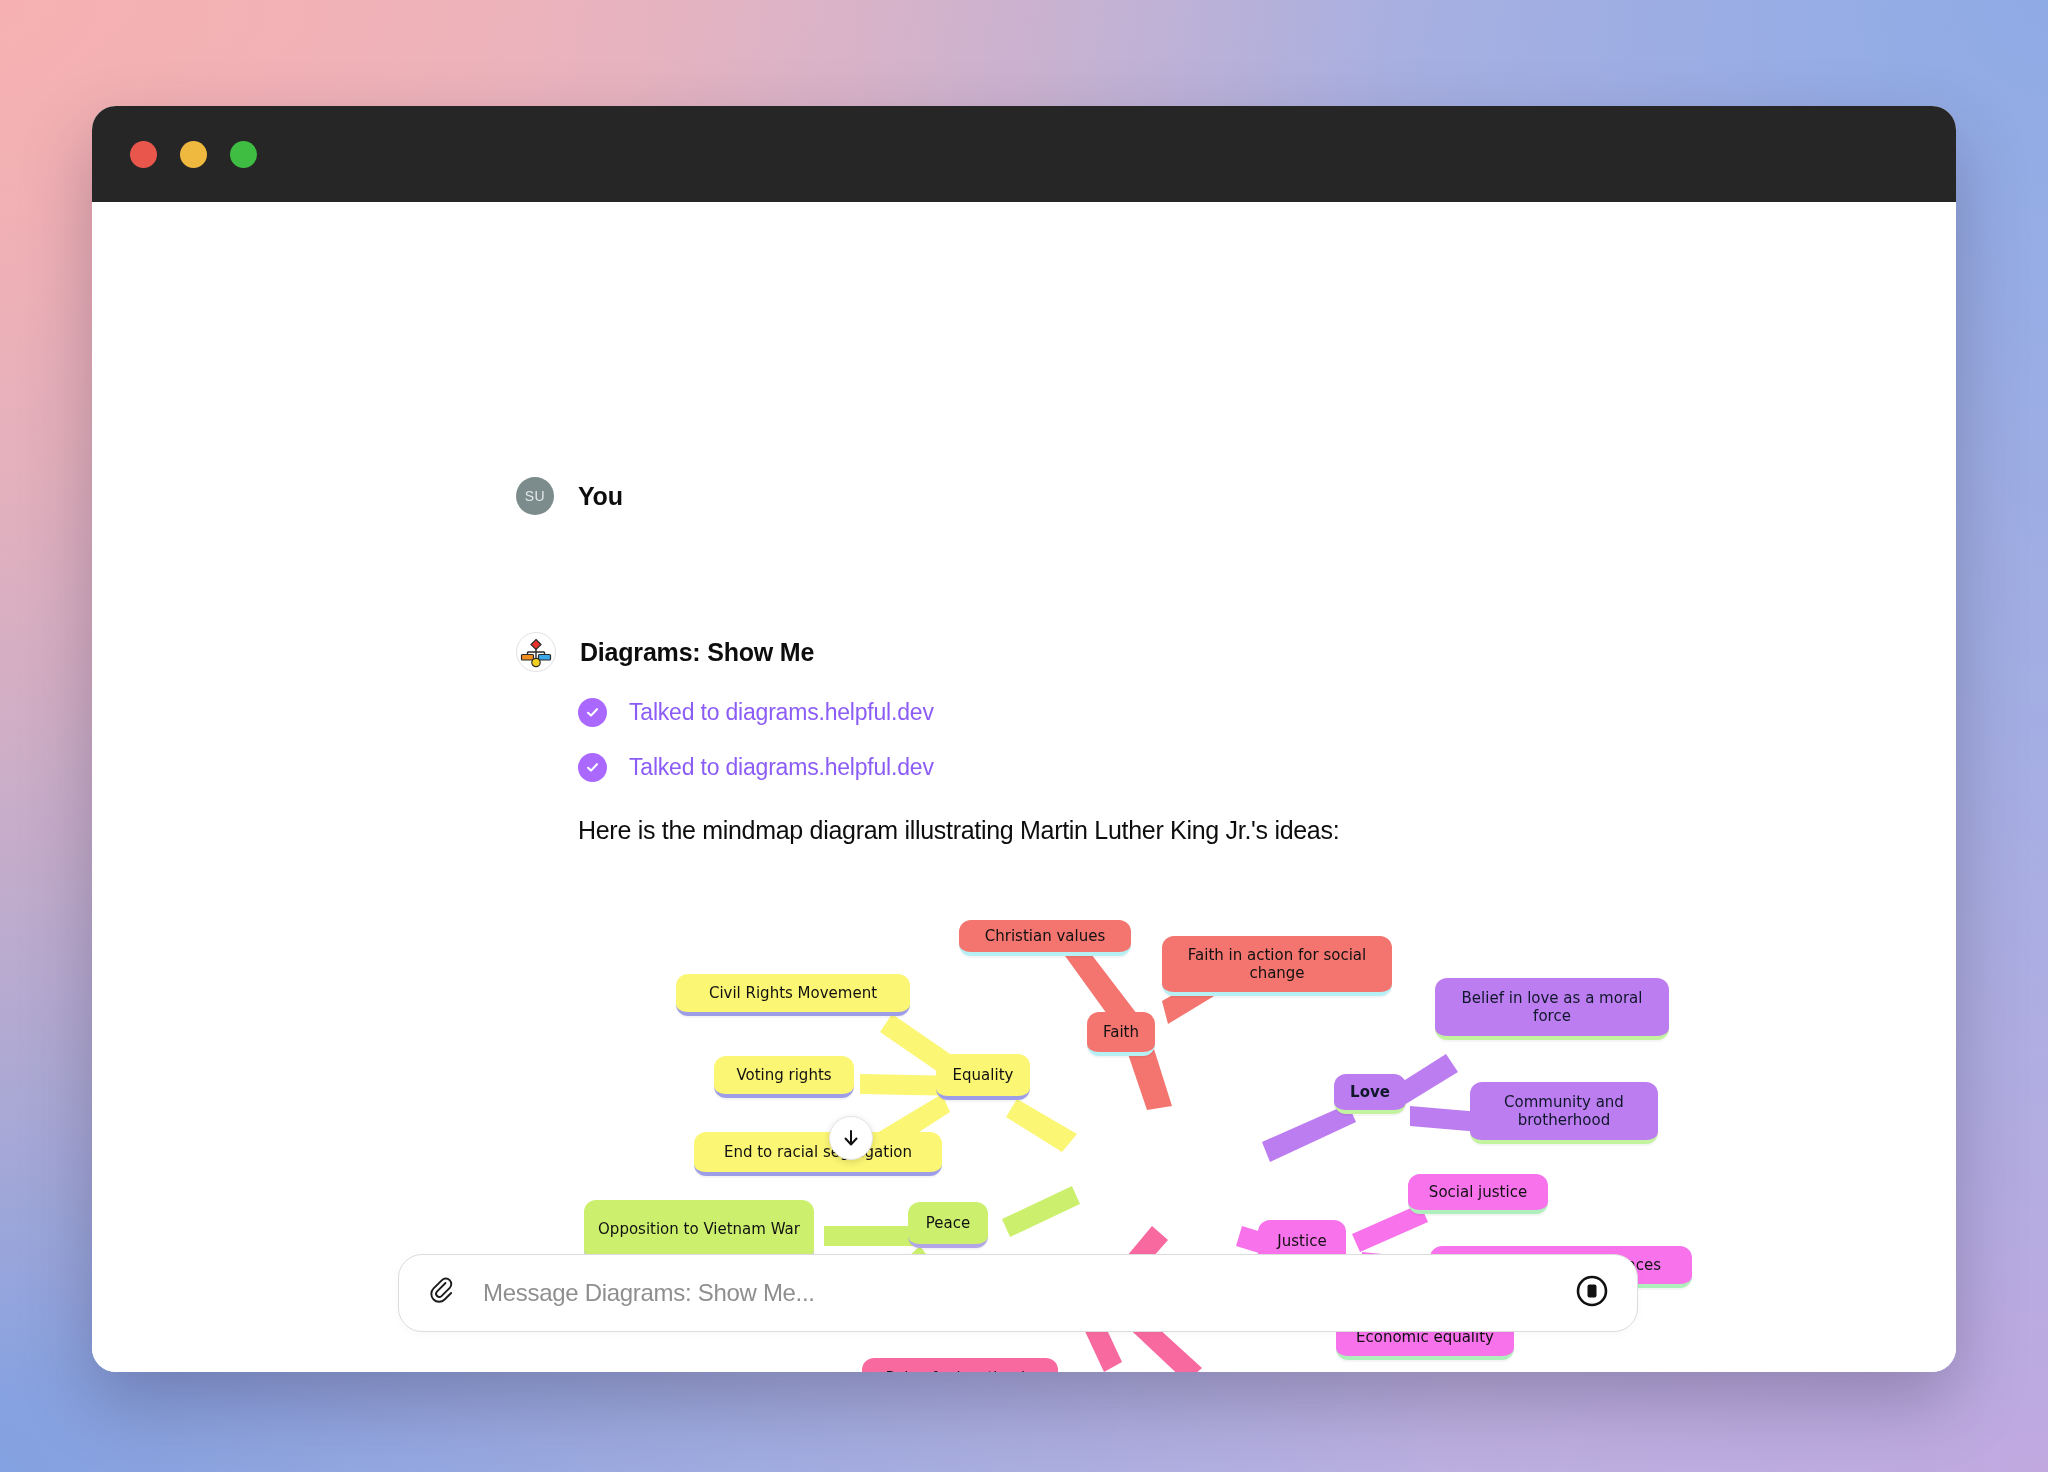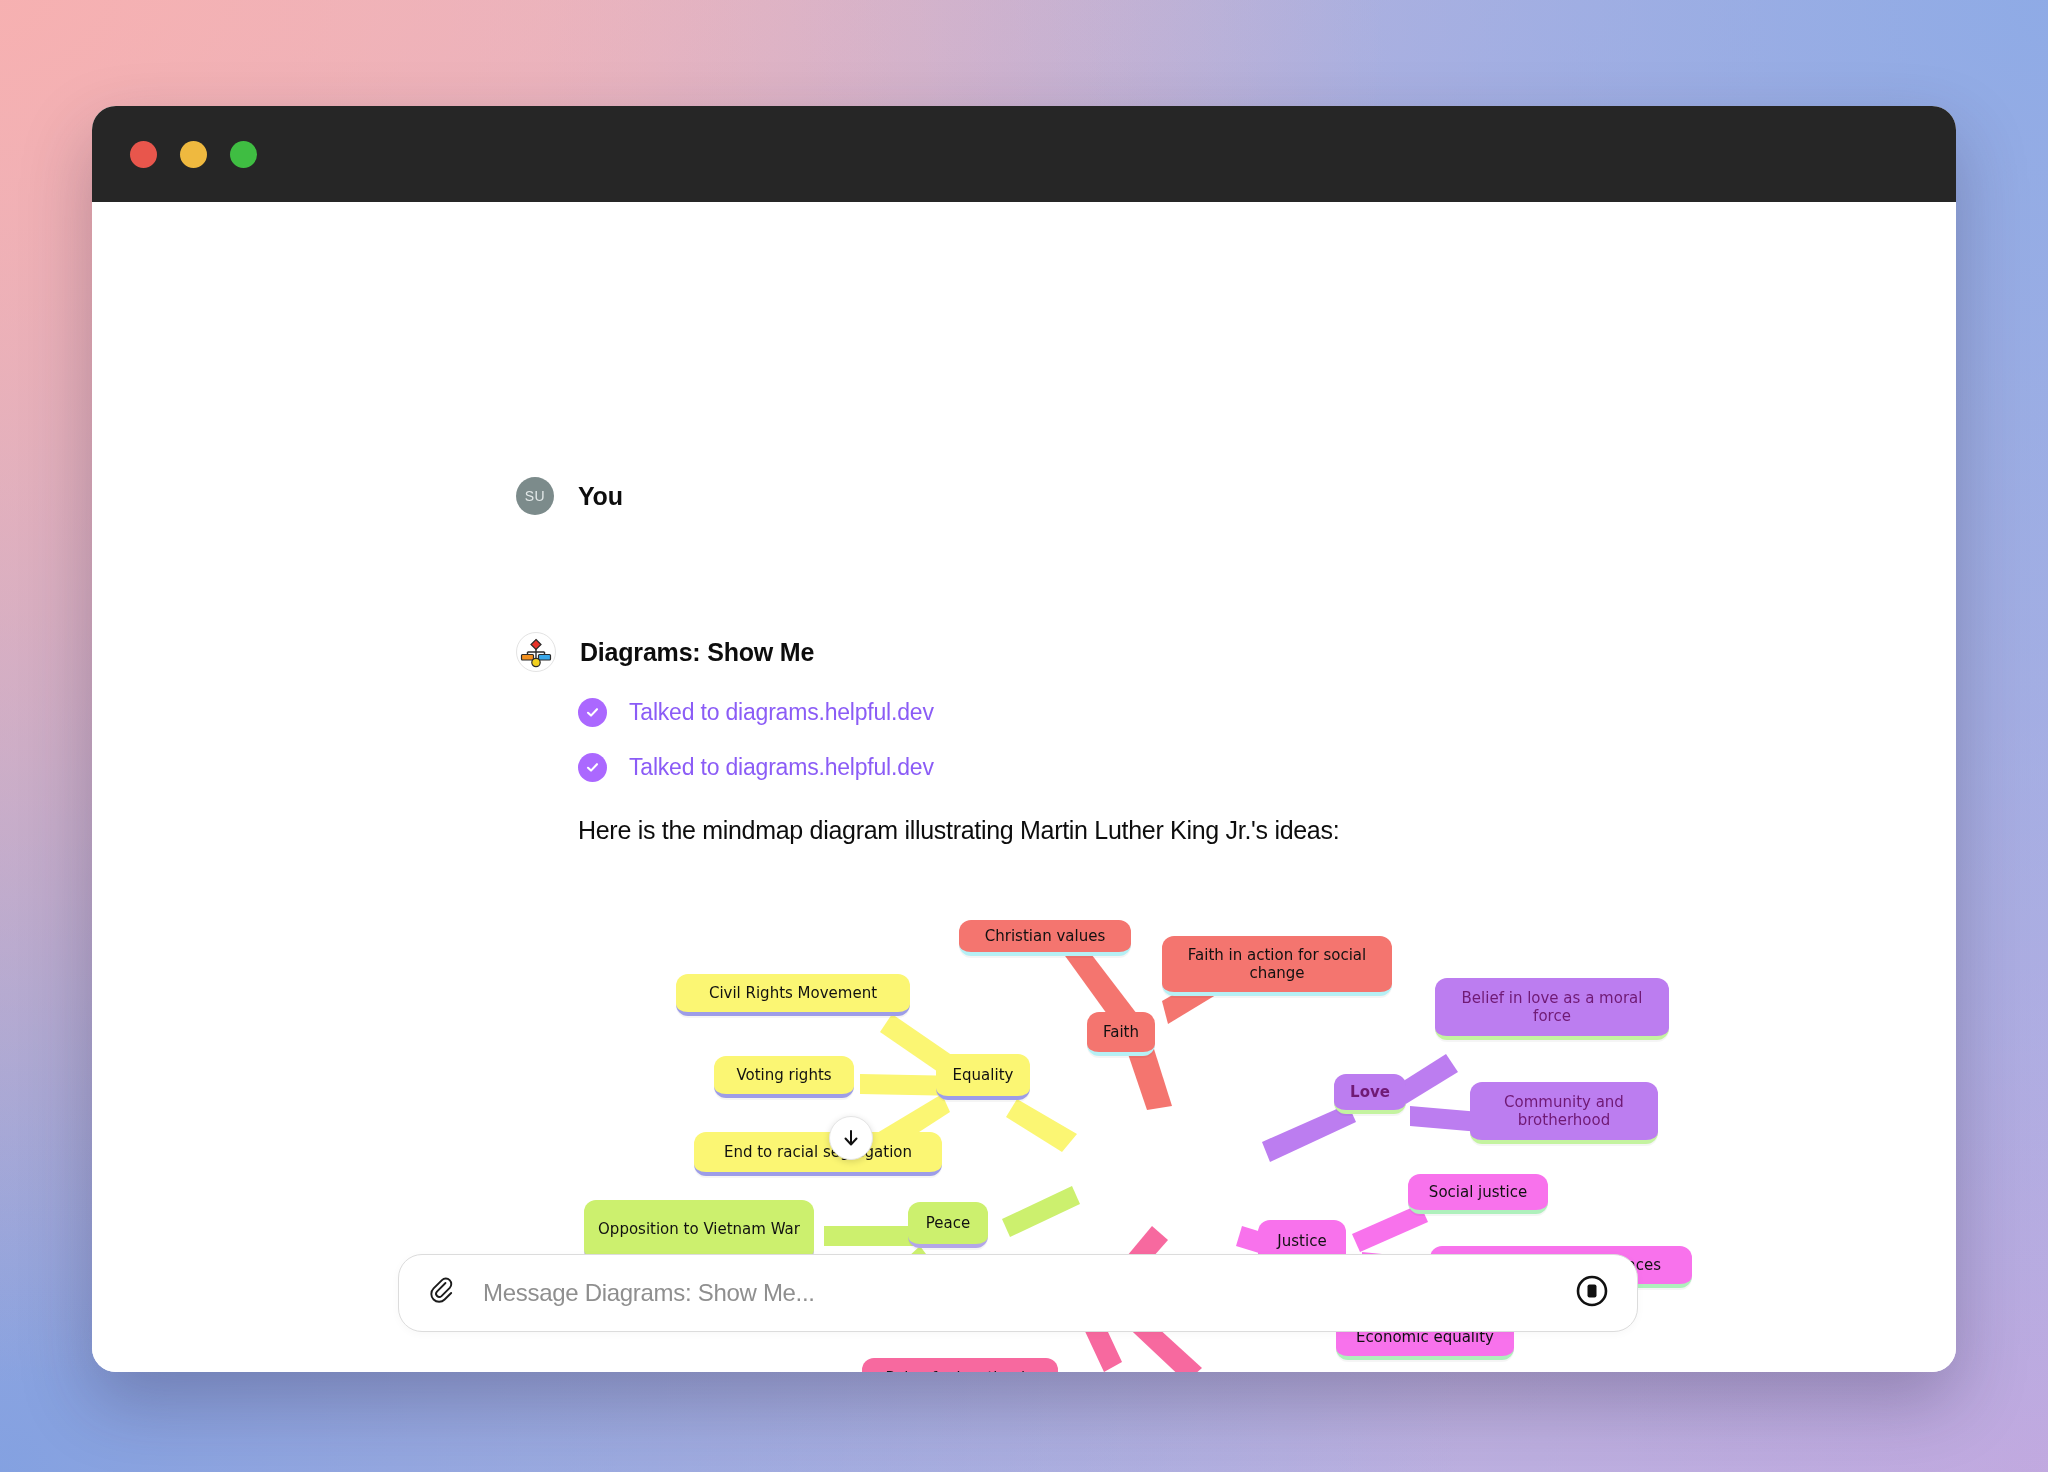--- a/index.html
+++ b/index.html
@@ -109,21 +109,21 @@
     font-size: 15px;
     line-height: 1.22;
     padding: 16px 8px;
     border-radius: 12px;
     color: #111111;
     box-shadow: 0 2px 0 0 rgba(0,0,0,0.04);
   }
   .n-red    { background: #f4756f; border-bottom: 4px solid #b6f0f5; }
   .n-yellow { background: #fbf673; border-bottom: 4px solid #9d9de8; }
   .n-green  { background: #ccf06e; border-bottom: 4px solid #b3a6e8; }
-  .n-purple { background: #bc7df0; border-bottom: 4px solid #c4f3a0; color: #701a75; }
+  .n-purple { background: #bc7df0; border-bottom: 4px solid #c4f3a0; color: #0f172a; }
   .n-magenta{ background: #f872ec; border-bottom: 4px solid #aef0bc; }
   .n-pink   { background: #f7699f; border-bottom: 4px solid #a8f0d2; }
 
   .center-node {
     position: absolute;
     background: #0a0ae0;
     border-radius: 50%;
     color: #ffffff;
     display: flex; align-items: center; justify-content: center;
     font-family: "DejaVu Sans", sans-serif;

